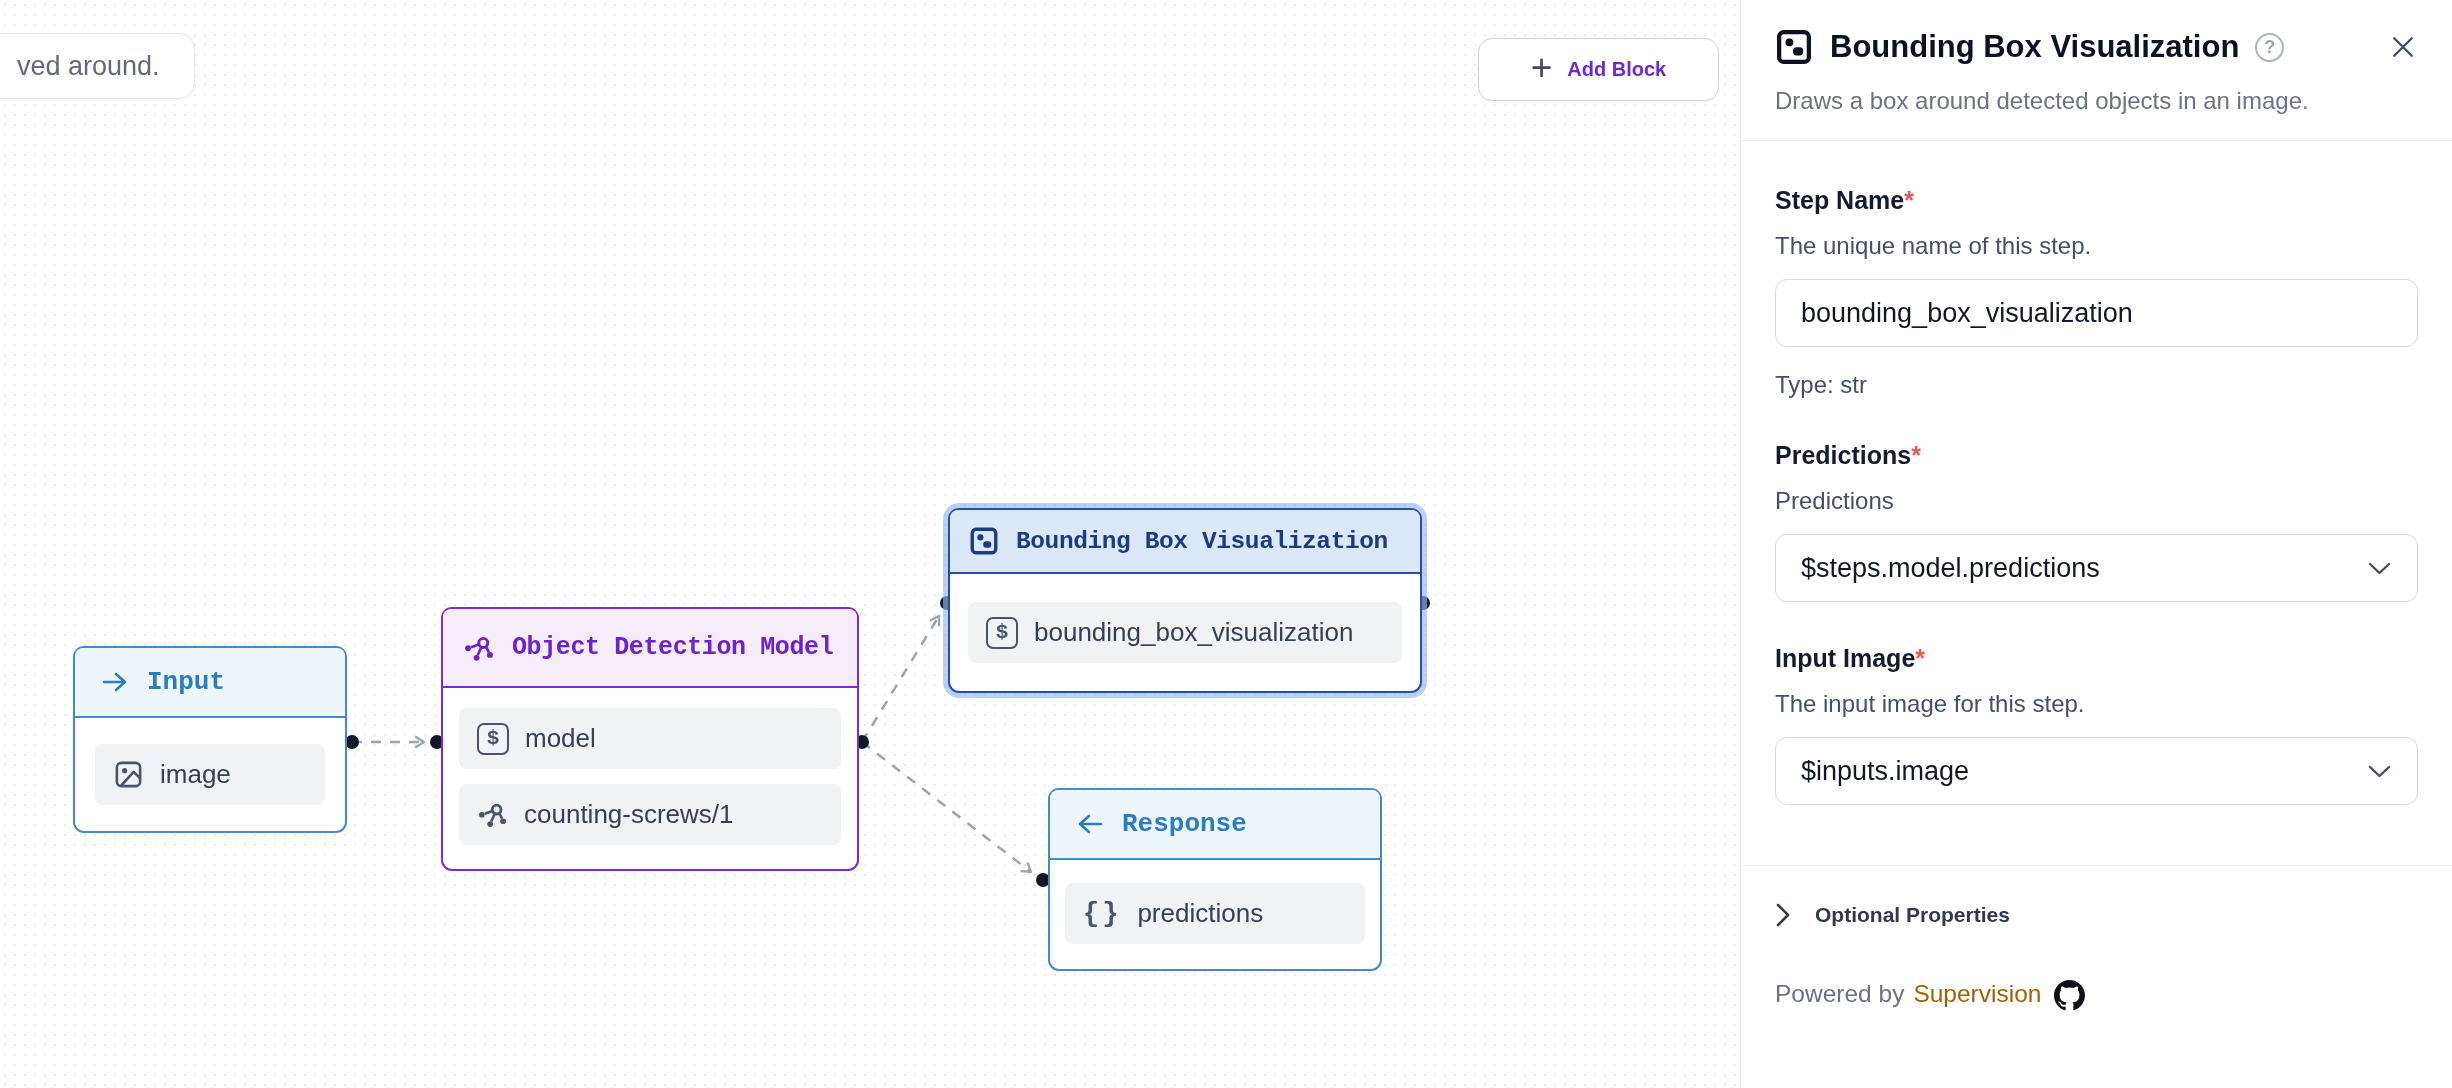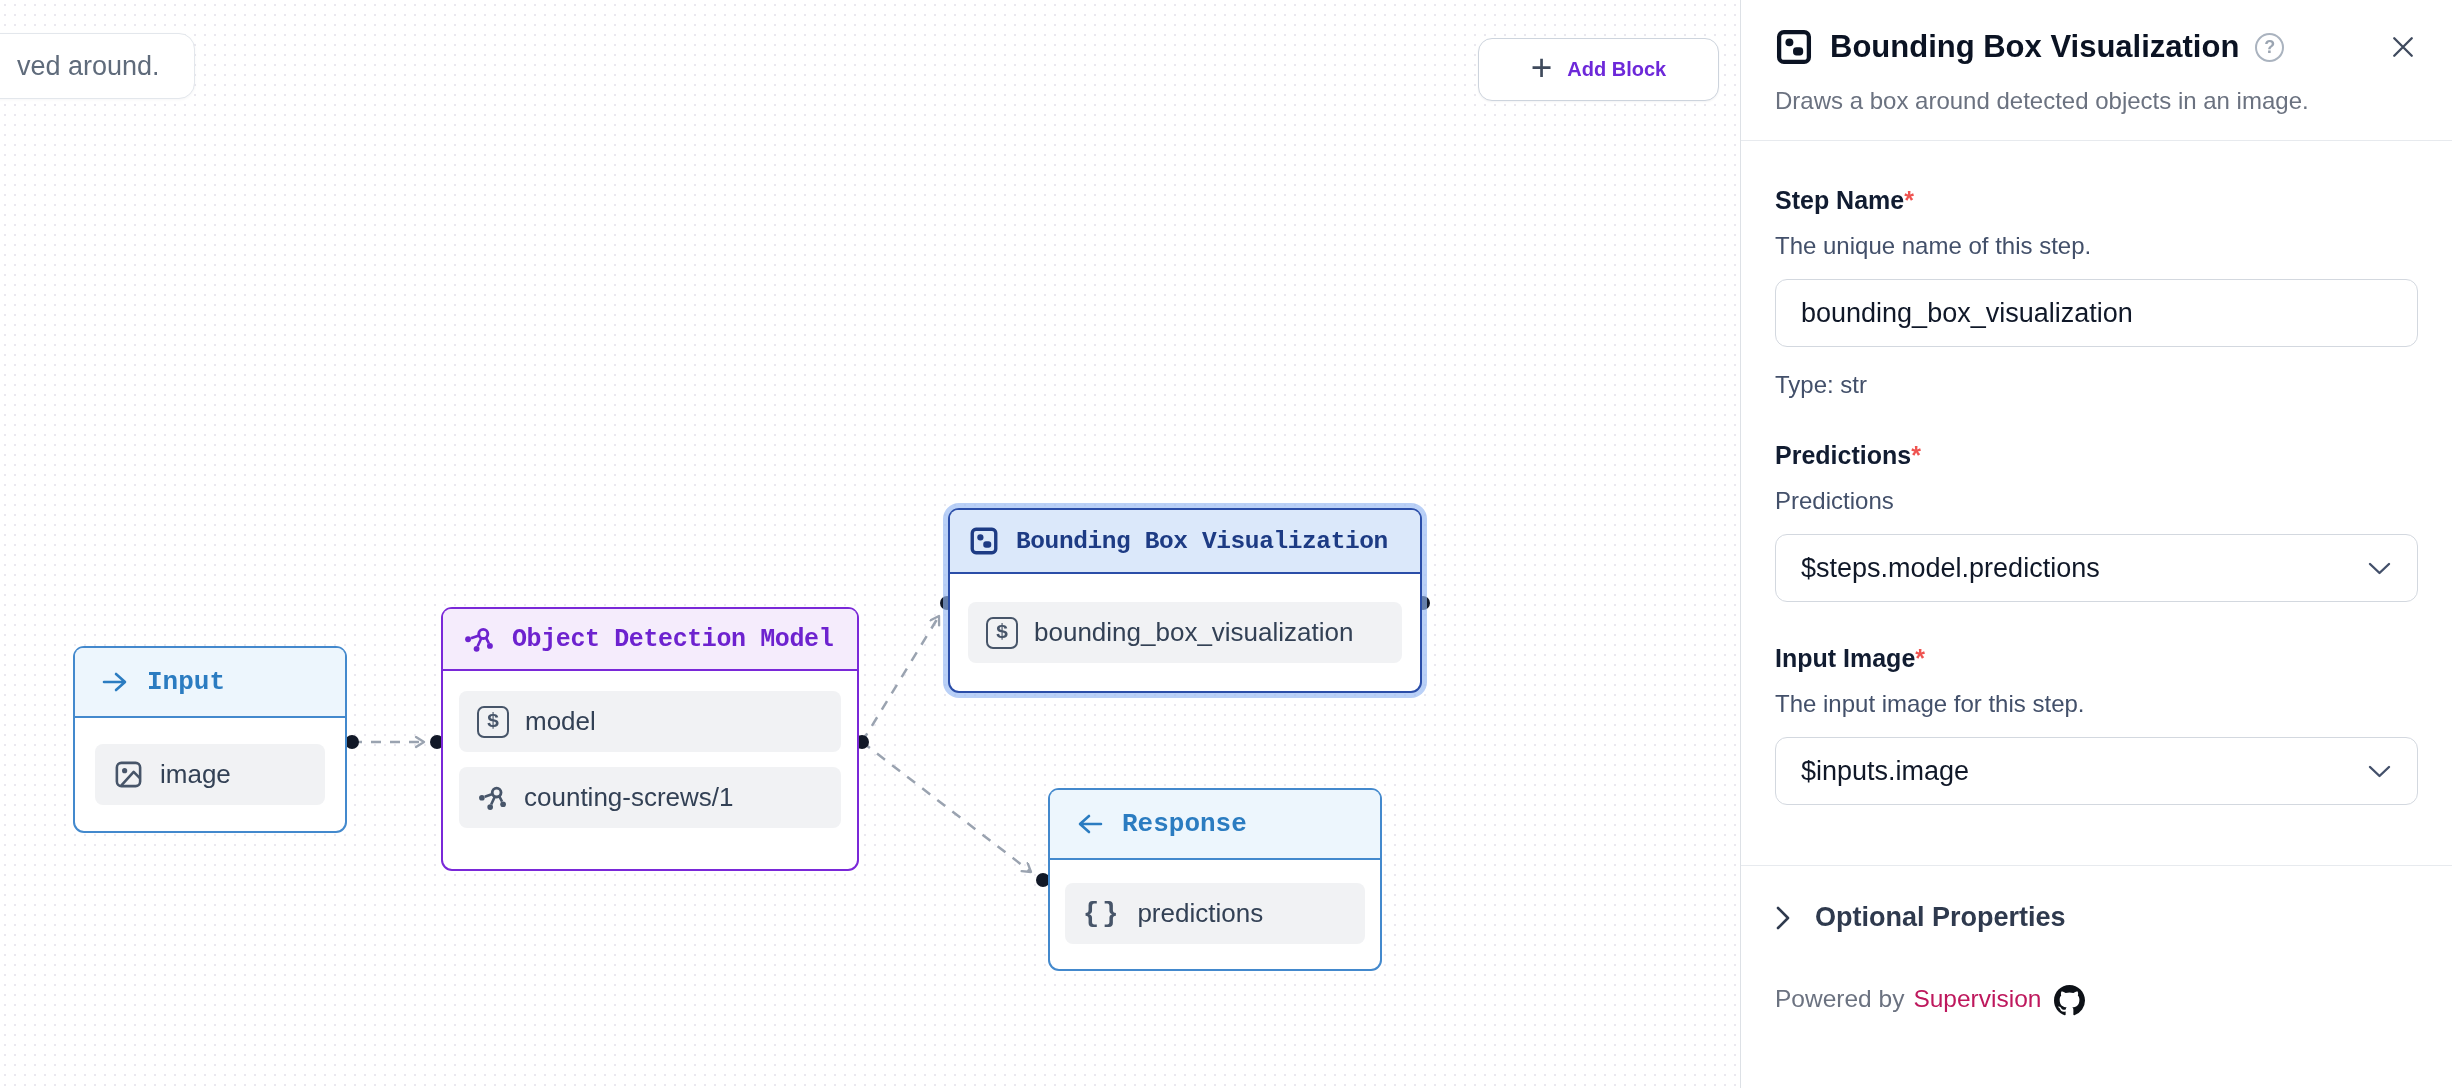--- a/index.html
+++ b/index.html
@@ -42,21 +42,21 @@
     font-size: 21px; line-height: 1; }
 
   .node-input { left: 73px; top: 646px; width: 274px; height: 187px;
     border: 2.5px solid #4389cd; }
   .node-input .node-header { height: 70px; background: #edf6fd; color: #2b7cc1;
     border-bottom: 2.5px solid #4389cd; font-size: 26px; }
   .node-input .node-body { padding: 26px 20px; }
 
   .node-model { left: 441px; top: 607px; width: 418px; height: 264px;
     border: 2.5px solid #7a28d8; }
-  .node-model .node-header { height: 62px; background: #f5ecfc; color: #6d22cf;
+  .node-model .node-header { height: 79px; background: #f5ecfc; color: #6d22cf;
     border-bottom: 2.5px solid #7a28d8; font-size: 25px; letter-spacing: -0.4px; padding: 0 20px; }
   .node-model .node-body { padding: 20px 16px; gap: 15px; }
 
   .node-viz { left: 948px; top: 508px; width: 474px; height: 185px;
     border: 2.5px solid #2a4da8; box-shadow: 0 0 0 5px rgba(147,183,243,.65); }
   .node-viz .node-header { height: 66px; background: #dbe8fa; color: #1d3b84;
     border-bottom: 2.5px solid #2a4da8; font-size: 24.5px; letter-spacing: -0.4px; padding: 0 19px; }
   .node-viz .node-body { padding: 28px 18px; }
 
   .node-response { left: 1048px; top: 788px; width: 334px; height: 183px;
@@ -91,25 +91,25 @@
     border: 1.6px solid #d3d8df; border-radius: 12px; padding: 0 25px;
     display: flex; align-items: center; justify-content: space-between;
     font-size: 27px; color: #101828; cursor: pointer; background: #fff; }
 
   .group-step { margin-top: 45px; }
   .group-pred { margin-top: 42px; }
   .group-img  { margin-top: 42px; }
   .divider-2 { margin: 60px -34px 0 -34px; border-top: 1.5px solid #e7eaee; }
 
   .optional-row { margin-top: 36px; display: flex; align-items: center; gap: 24px; cursor: pointer; }
-  .optional-label { font-size: 27px; font-weight: 700; color: #2f3a4e; }
+  .optional-label { font-size: 21px; font-weight: 700; color: #2f3a4e; }
 
   .powered-row { margin-top: 52px; display: flex; align-items: flex-start; gap: 9px;
     font-size: 24.5px; color: #6b7280; }
-  .powered-link { color: #be185d; font-weight: 500; cursor: pointer; }
+  .powered-link { color: #a16207; font-weight: 500; cursor: pointer; }
   .gh { margin-left: 4px; display: flex; cursor: pointer; }
 </style>
 </head>
 <body>
 
 <div class="canvas">
 
   <svg class="edges" width="1740" height="1088" viewBox="0 0 1740 1088">
     <defs>
       <marker id="arrow" markerWidth="14" markerHeight="14" refX="10" refY="6" orient="auto" markerUnits="userSpaceOnUse">

